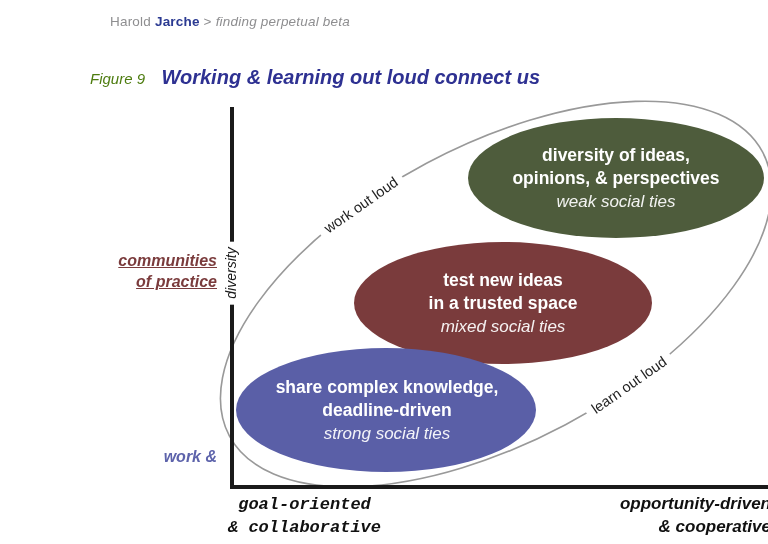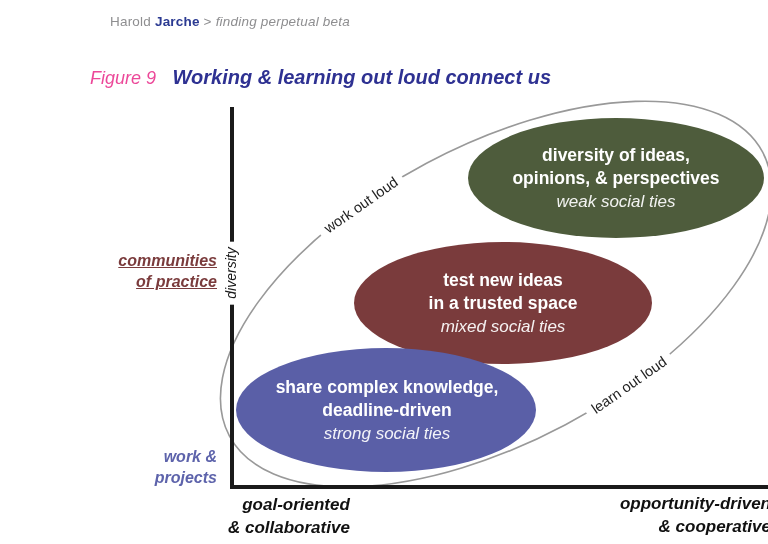--- a/index.html
+++ b/index.html
@@ -7,21 +7,21 @@
     position:relative;width:768px;height:544px;background:#ffffff;
     font-family:"Liberation Sans", sans-serif;overflow:hidden;margin-left:44px;
   }
   .abs{position:absolute;}
   
   .header{left:66px;top:14px;font-size:13.5px;color:#8e8e90;letter-spacing:.2px;}
   .h-navy{color:#2b3a92;font-weight:bold;}
   .h-italic{font-style:italic;}
   
   .title-row{left:46px;top:66px;white-space:nowrap;}
-  .fig-label{font-size:18px;font-style:italic;color:#ec4899;}
+  .fig-label{font-size:15px;font-style:italic;color:#4d7c0f;}
   .fig-title{font-size:20px;font-weight:bold;font-style:italic;color:#2e3192;margin-left:12px;}
   
   svg.chart{left:0;top:0;}
   
   .ytick{left:0;width:173px;text-align:right;font-weight:bold;font-style:italic;
          font-size:16px;line-height:21px;}
   .tick-green{color:#4d603c;}
   .tick-maroon{color:#7a3b3c;}
   .tick-blue{color:#5d63ab;}
   
@@ -33,21 +33,21 @@
   .loop-lower{left:585px;top:385px;transform:translate(-50%,-50%) rotate(-35deg);}
   
   .etext{transform:translate(-50%,-50%);width:310px;text-align:center;color:#ffffff;}
   .etext .main{font-weight:bold;font-size:17.5px;line-height:23px;}
   .etext .sub{font-style:italic;font-size:17px;line-height:23px;color:rgba(255,255,255,0.93);}
   .etext-green{left:572px;top:178px;}
   .etext-red{left:459px;top:303px;}
   .etext-blue{left:343px;top:410px;}
   
   .xlabel{font-weight:bold;font-style:italic;font-size:17px;line-height:23px;color:#111111;}
-  .xlabel-left{left:184px;top:493px;text-align:right;}
+  .xlabel-left{left:184px;top:493px;text-align:center;font-family:Liberation Mono, monospace;}
   .xlabel-right{left:427px;top:492px;width:300px;text-align:right;}
 </style>
 </head>
 <body>
 
 <div class="canvas">
 
   <div class="abs header">
     <span>Harold</span>
     <span class="h-navy">Jarche</span>
@@ -69,21 +69,20 @@
     <ellipse cx="342" cy="410" rx="150" ry="62" fill="#5a5fa7"></ellipse>
     <path d="M188,107 L188,487 L727,487" fill="none" stroke-width="4" stroke="#1a1a1a"></path>
   </svg>
 
   <div class="abs ytick tick-maroon" style="top:250px;text-decoration:underline;">
     <div>communities</div>
     <div>of practice</div>
   </div>
   <div class="abs ytick tick-blue" style="top:446px;">
     <div>work &amp;</div>
-    <div>projects</div>
   </div>
 
   <div class="abs rot diversity">diversity</div>
   <div class="abs rot loop-label loop-upper">work out loud</div>
   <div class="abs rot loop-label loop-lower">learn out loud</div>
 
   <div class="abs etext etext-green">
     <div class="main">diversity of ideas,</div>
     <div class="main">opinions, &amp; perspectives</div>
     <div class="sub">weak social ties</div>

